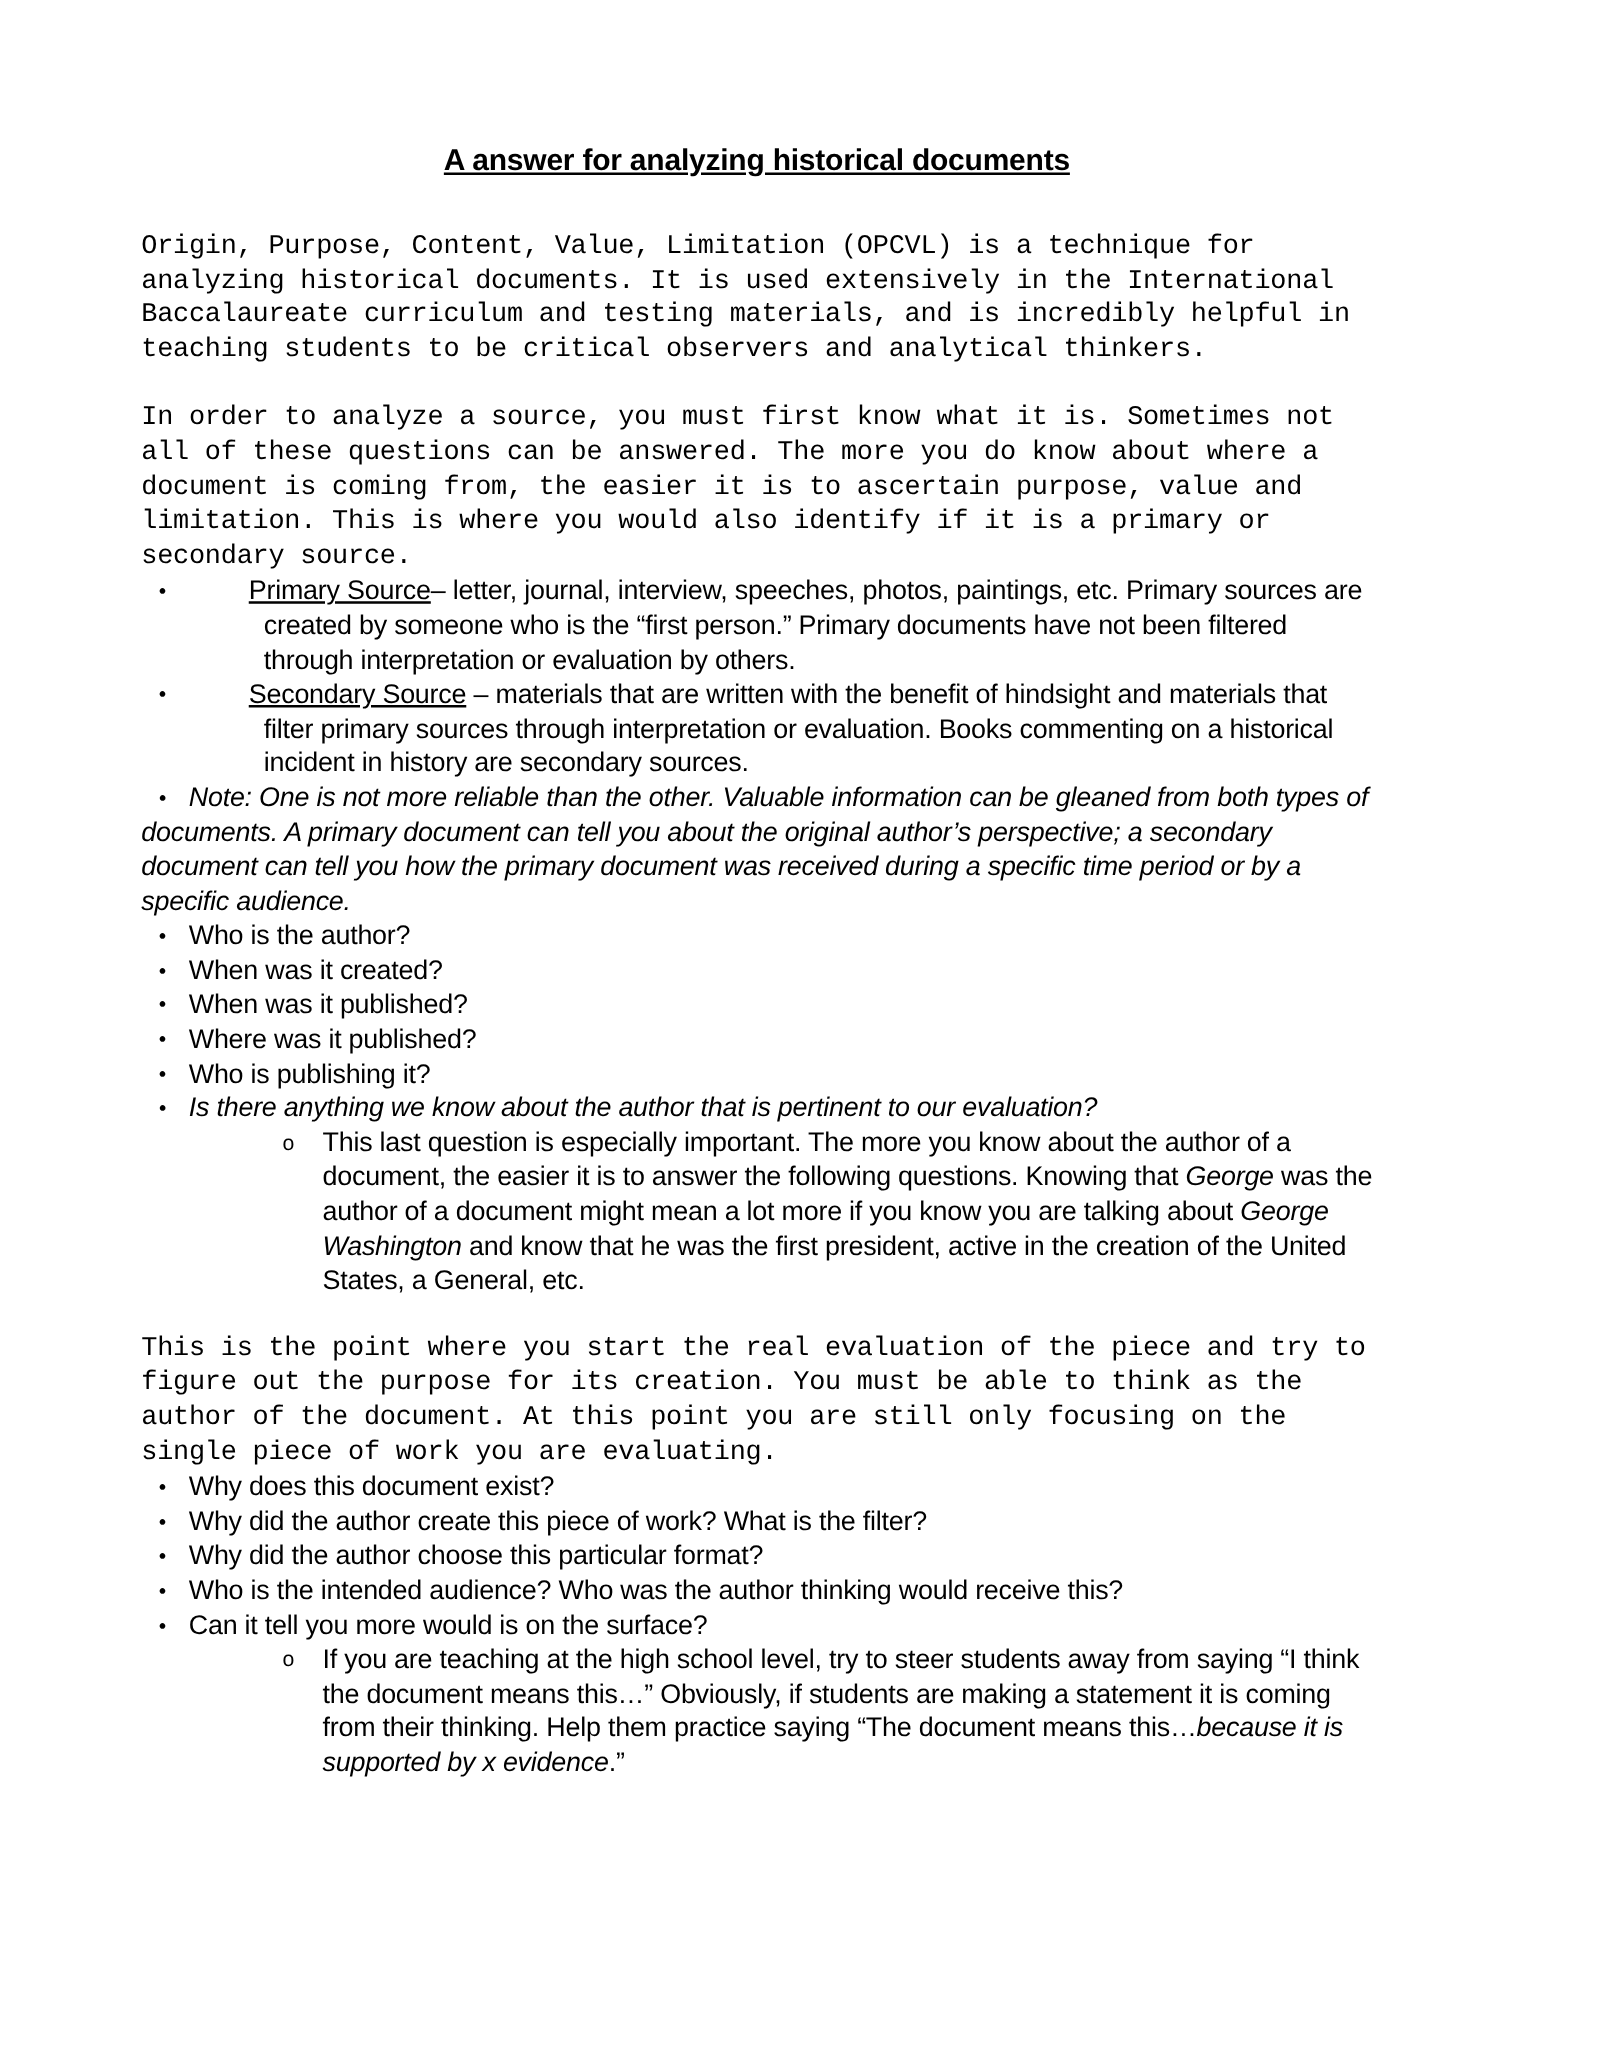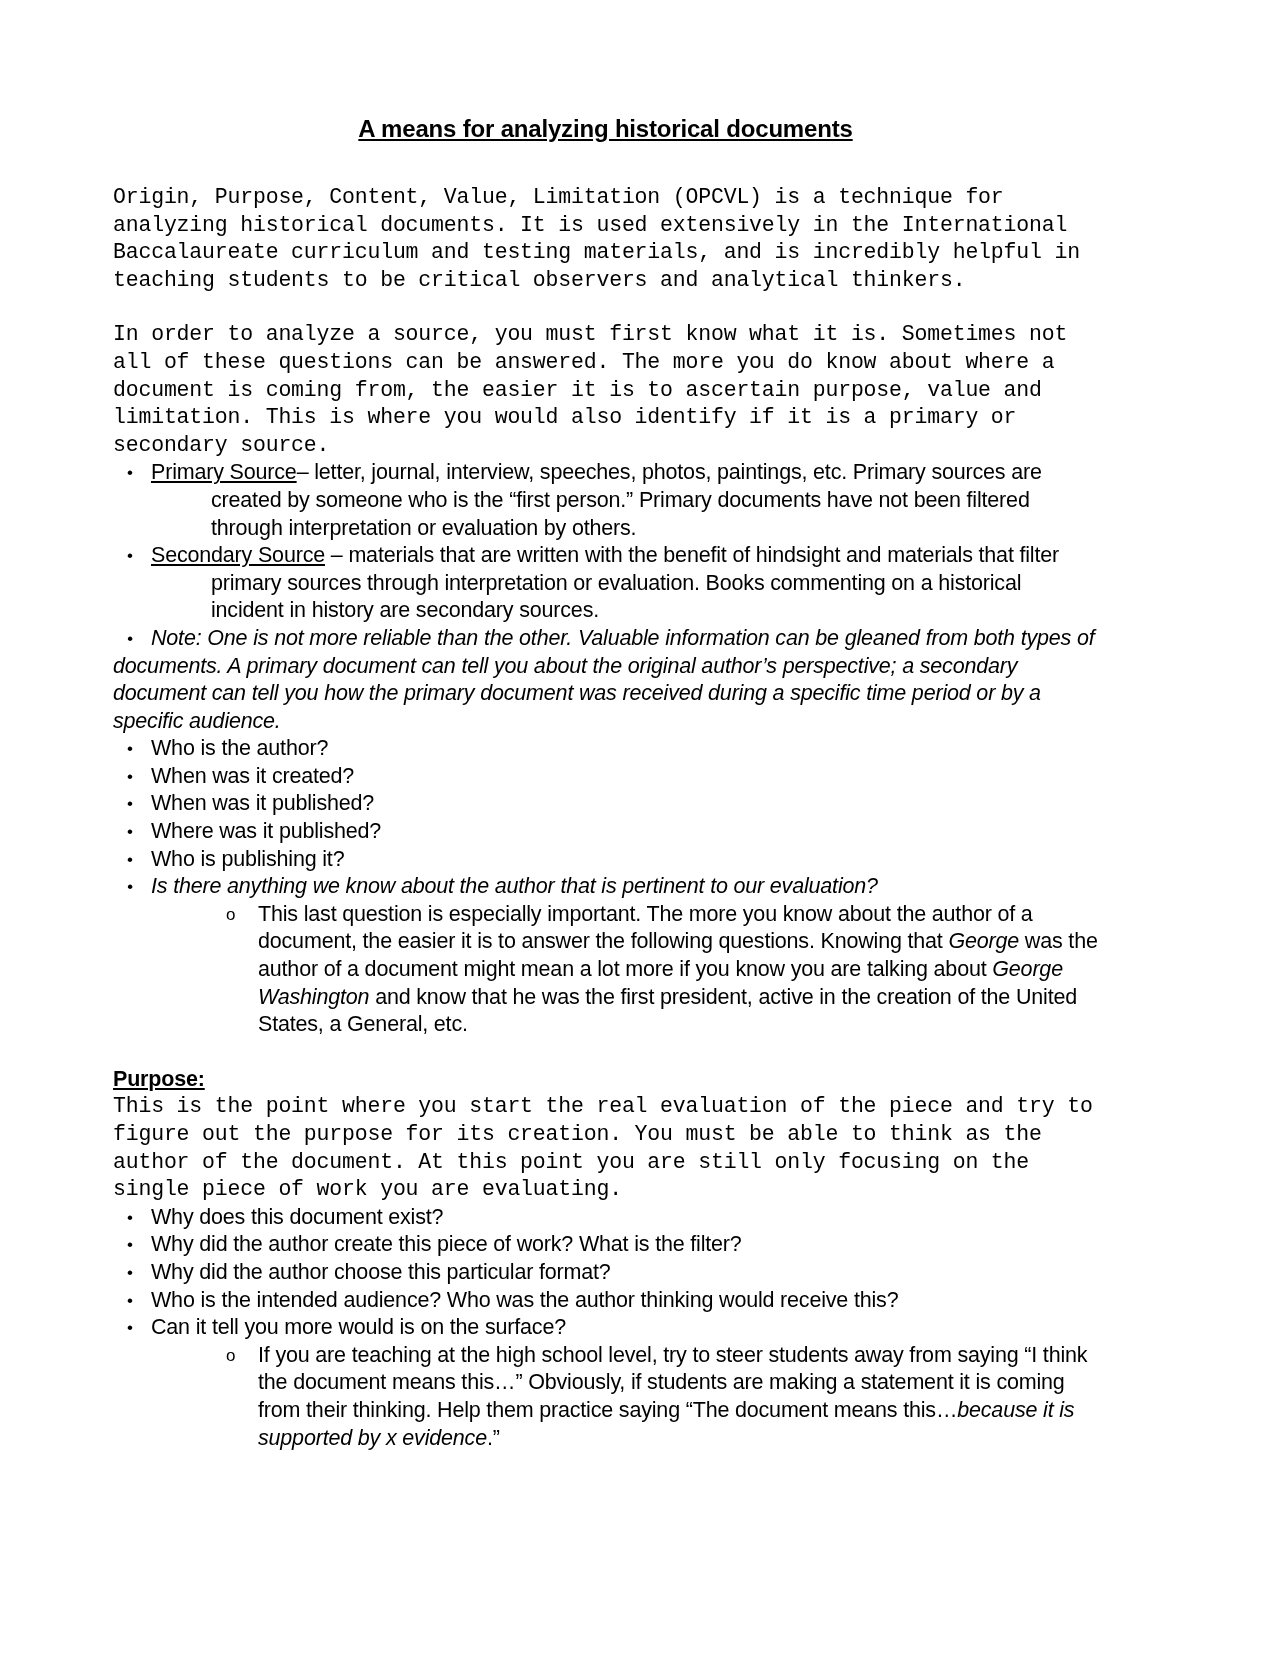--- a/index.html
+++ b/index.html
@@ -103,31 +103,31 @@
     margin: 0;
   }
   ul.subbullets > li > .bullet-mark-o {
     position: absolute;
     left: 113px;
     top: 0;
     font-size: 17px;
     line-height: 27.6px;
   }
   .it { font-style: italic; }
-  .ul-txt { text-decoration: underline; }
+  .ul-txt { text-decoration: underline; margin-left: 48px; }
   .italic-block { font-style: italic; }
 </style>
 </head>
 <body>
 
 <div class="page">
   <div class="content">
 
     <div class="title-block">
-      <span class="title-line"><span>A means for analyzing historical documents</span></span>
+      <span class="title-line"><span>A answer for analyzing historical documents</span></span>
     </div>
 
     <div class="gap-after-title"></div>
 
     <p class="para">Origin, Purpose, Content, Value, Limitation (OPCVL) is a technique for analyzing historical documents. It is used extensively in the International Baccalaureate curriculum and testing materials, and is incredibly helpful in teaching students to be critical observers and analytical thinkers.</p>
 
     <div class="spacer-sm"></div>
 
 
     <p class="para">In order to analyze a source, you must first know what it is. Sometimes not all of these questions can be answered. The more you do know about where a document is coming from, the easier it is to ascertain purpose, value and limitation. This is where you would also identify if it is a primary or secondary source.</p>
@@ -176,21 +176,20 @@
 
     <ul class="subbullets">
       <li>
         <span class="bullet-mark-o">o</span>
         <span><span>This last question is especially important. The more you know about the author of a document, the easier it is to answer the following questions. Knowing that </span><span class="it">George</span><span> was the author of a document might mean a lot more if you know you are talking about </span><span class="it">George Washington</span><span> and know that he was the first president, active in the creation of the United States, a General, etc.</span></span>
       </li>
     </ul>
 
     <div class="spacer-sm"></div>
 
-    <span class="section-head">Purpose:</span>
 
     <p class="para">This is the point where you start the real evaluation of the piece and try to figure out the purpose for its creation. You must be able to think as the author of the document. At this point you are still only focusing on the single piece of work you are evaluating.</p>
 
     <ul class="bullets">
       <li class="simple">
         <span class="bullet-mark">•</span>
         <span class="li-body">Why does this document exist?</span>
       </li>
       <li class="simple">
         <span class="bullet-mark">•</span>

